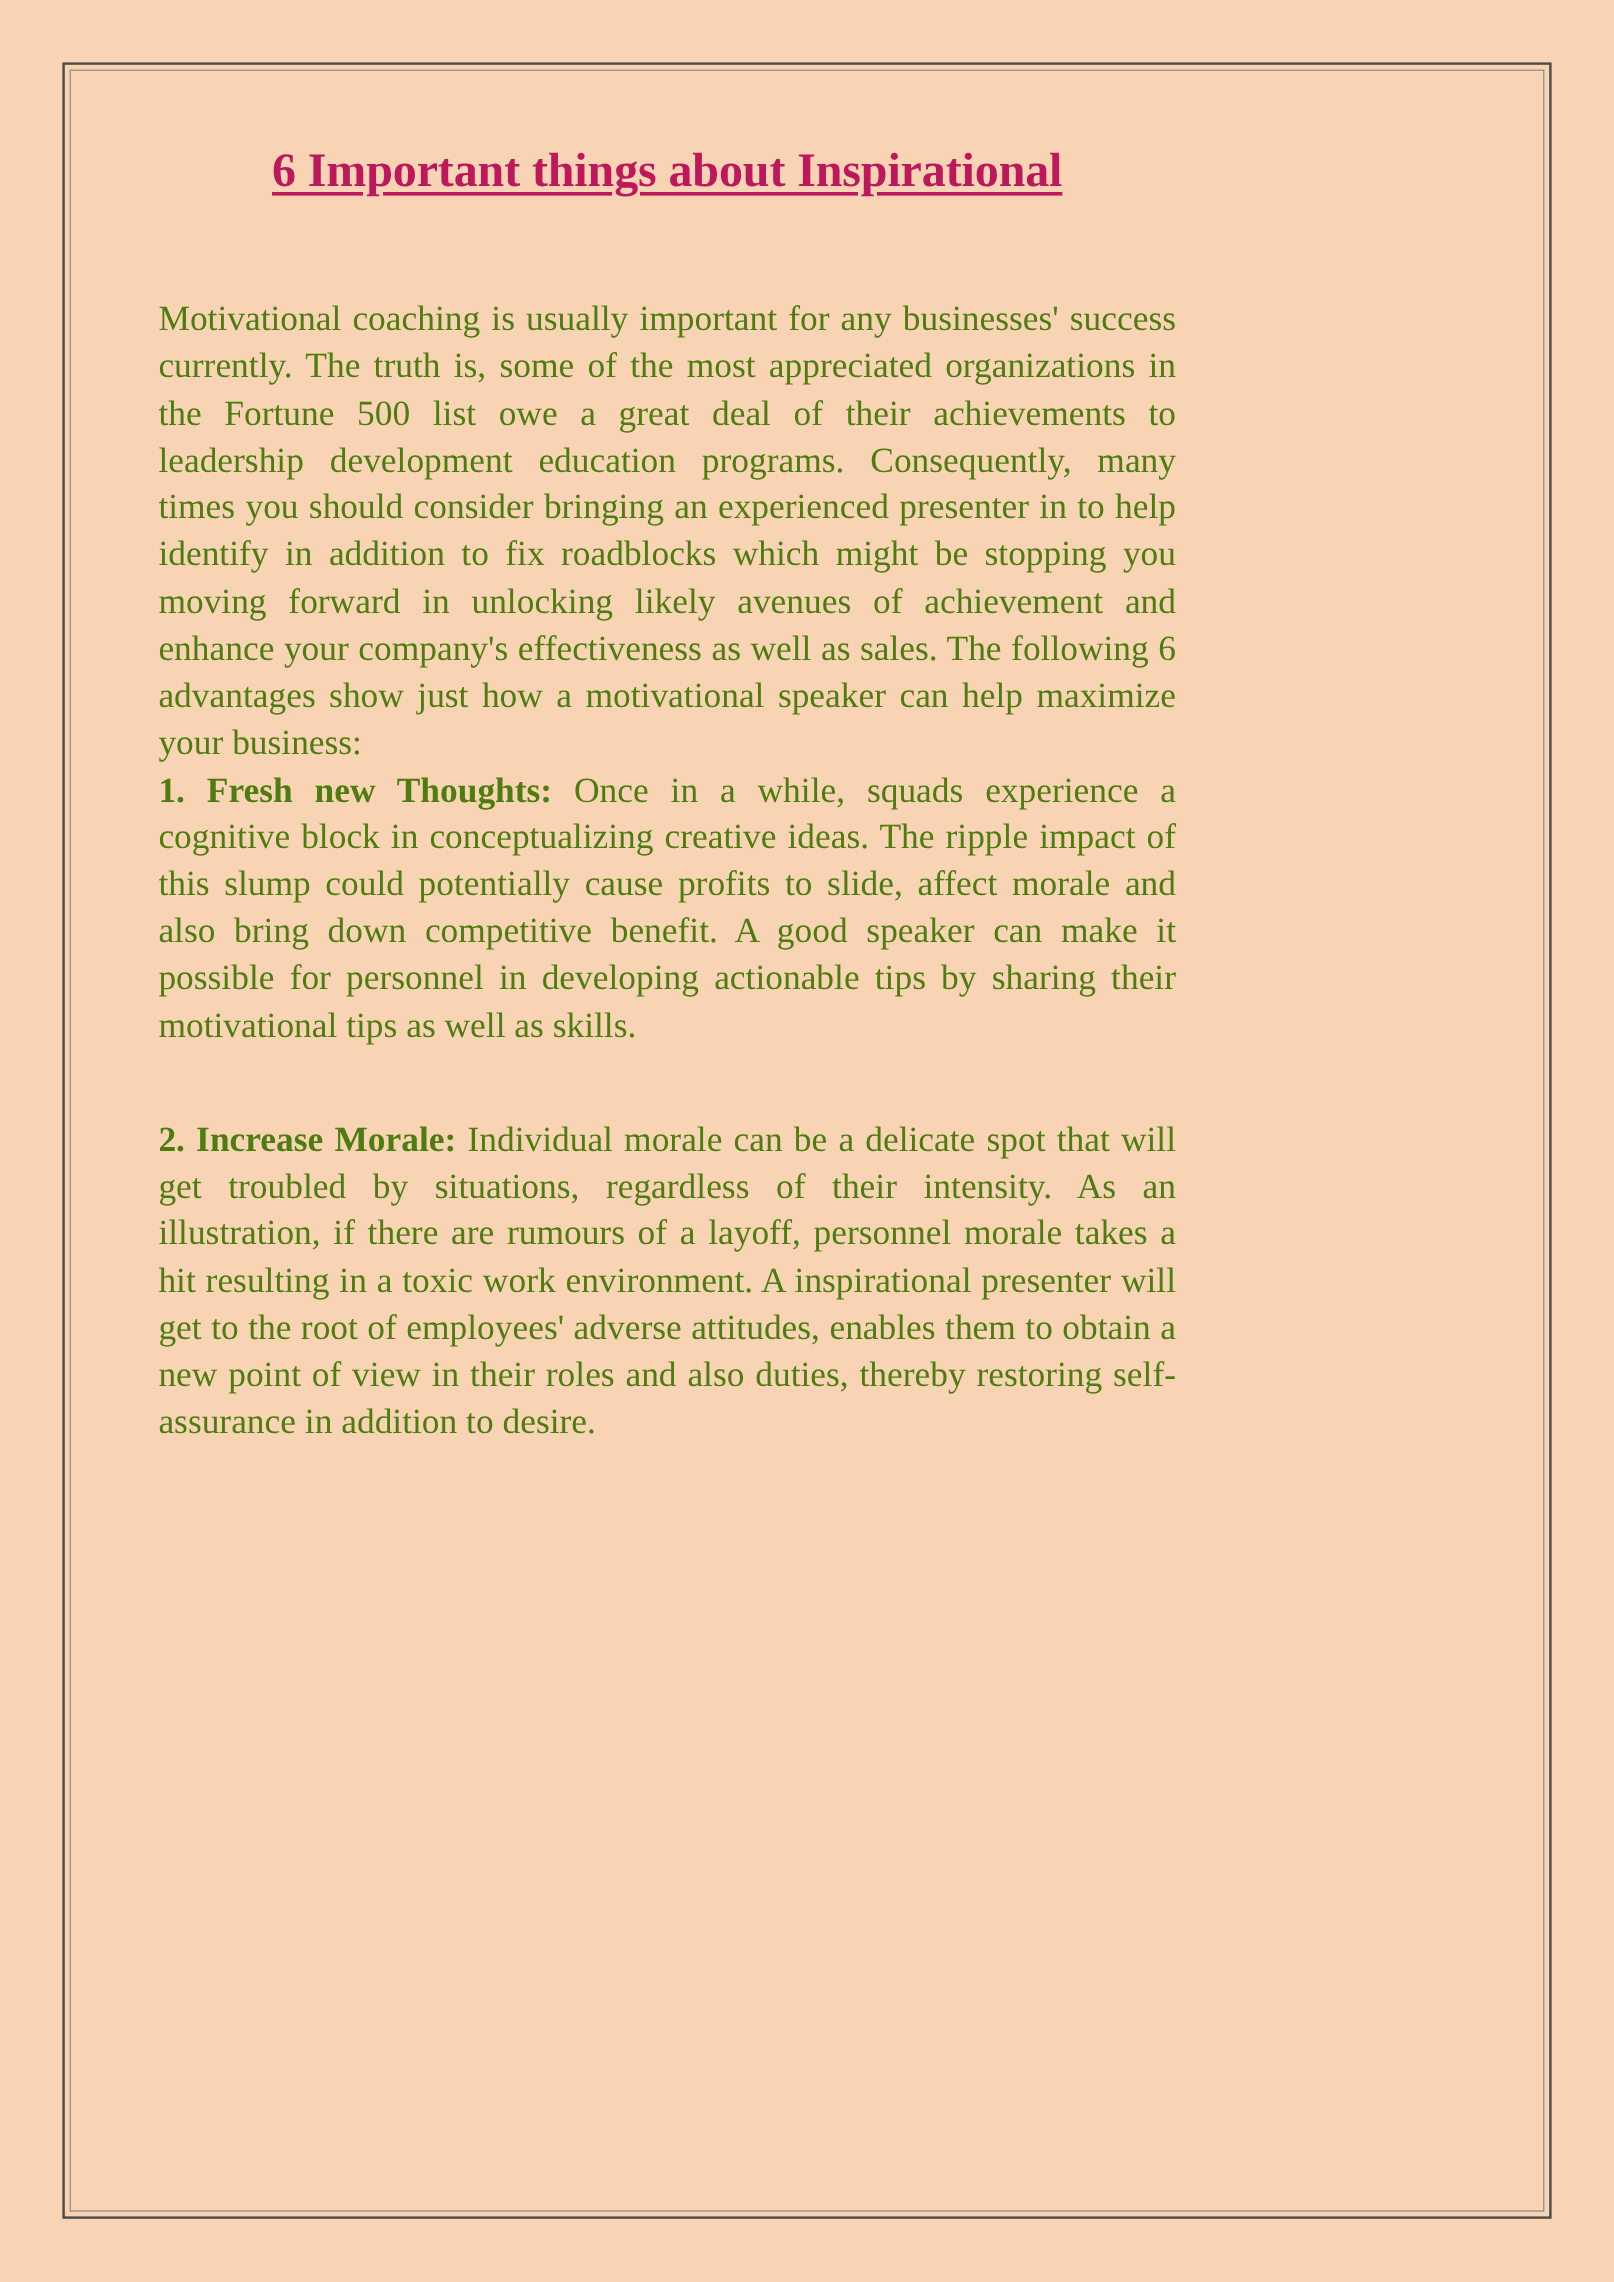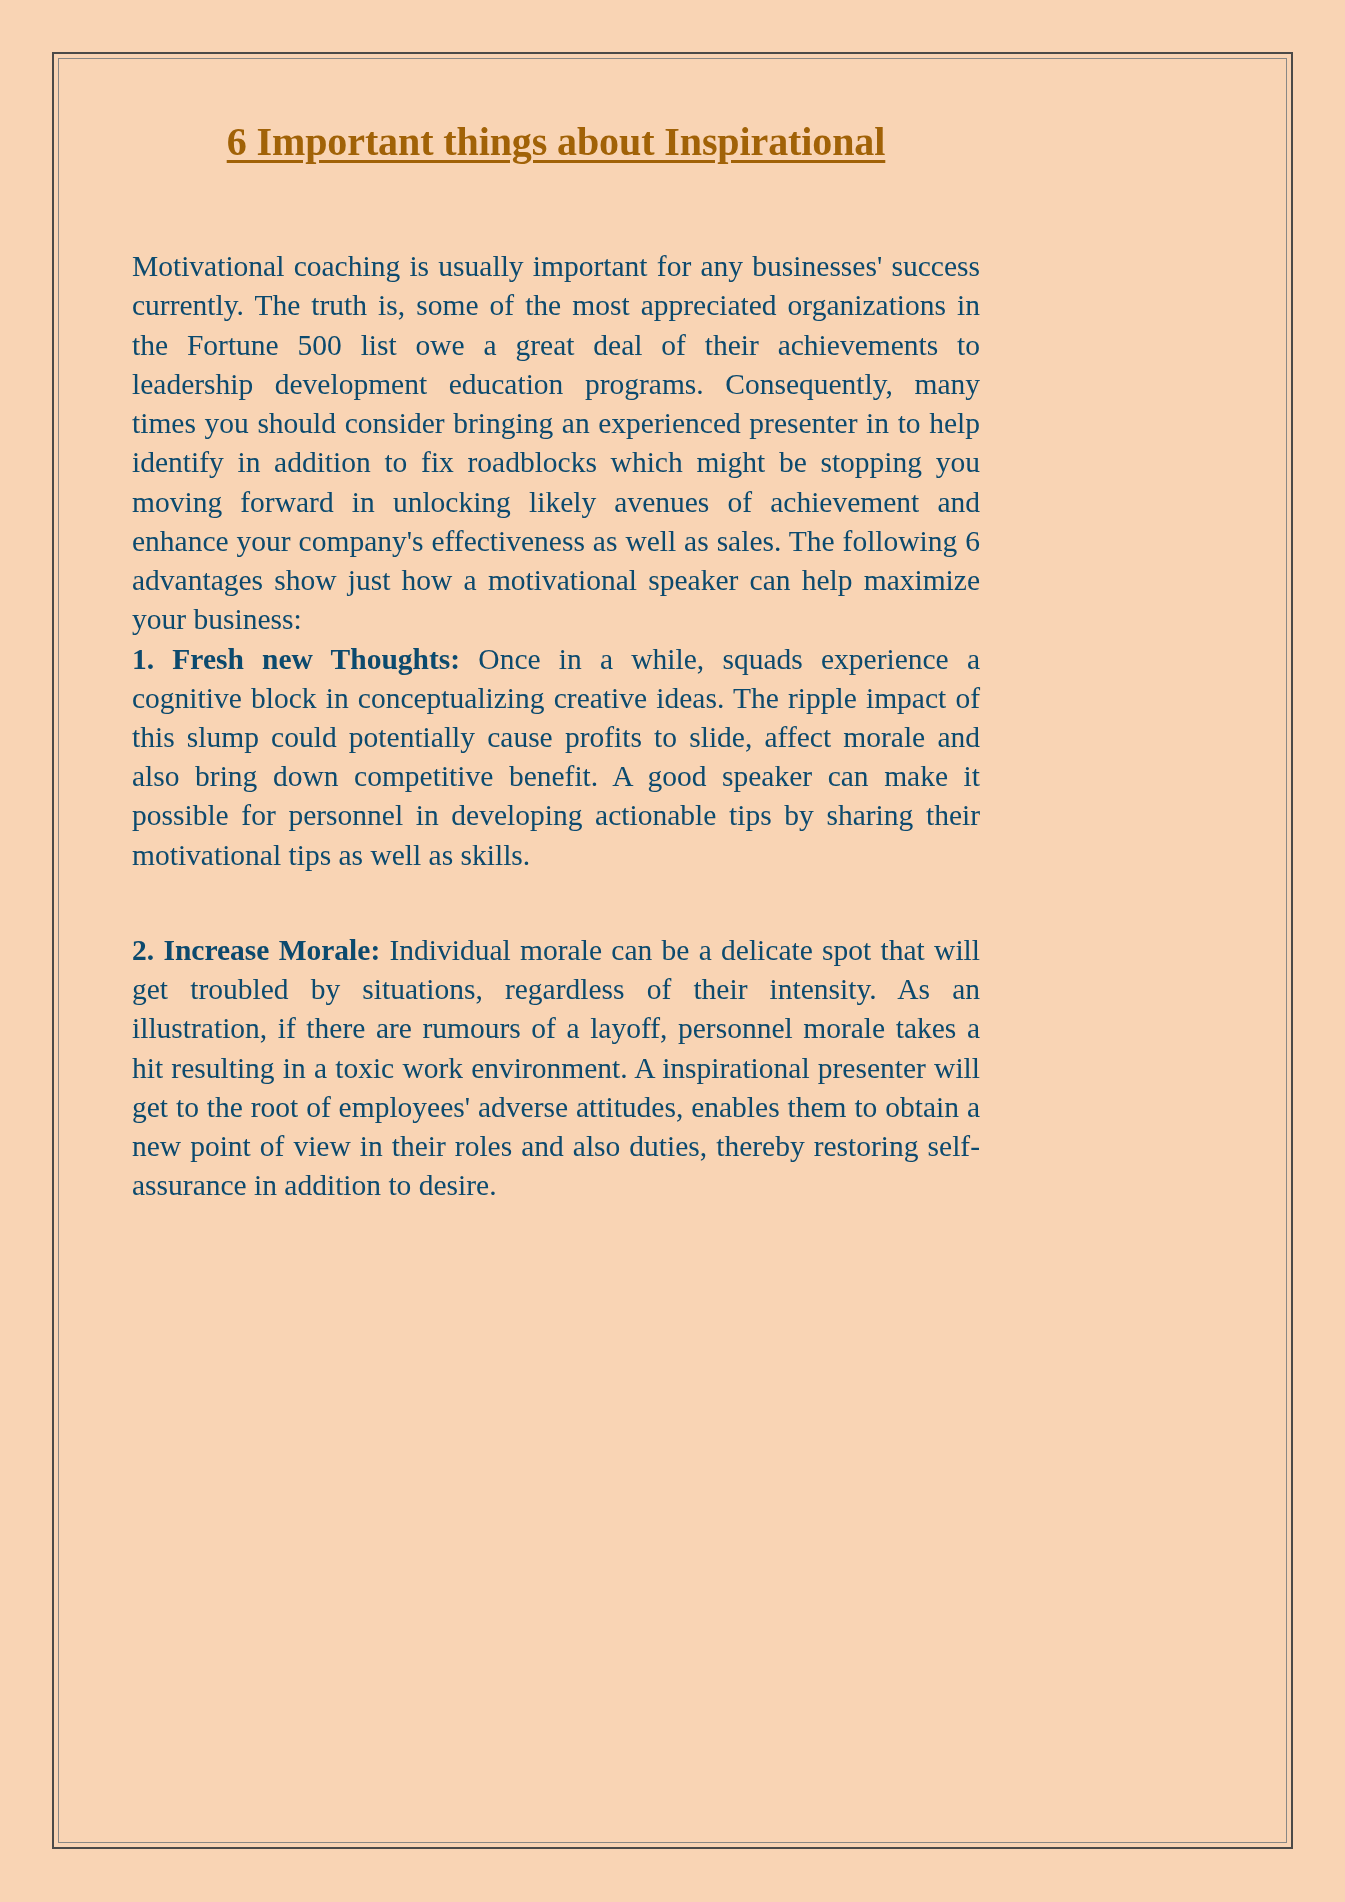--- a/index.html
+++ b/index.html
@@ -52,41 +52,41 @@
     width: 848px;
     box-sizing: border-box;
   }
 
   .doc-title {
     margin: 0 0 0 0;
     text-align: center;
     font-weight: bold;
     font-size: 40px;
     line-height: 1.48;
-    color: #a16207;
+    color: #be185d;
     letter-spacing: -0.1px;
   }
   .doc-title .tline {
     display: inline;
     text-decoration: underline;
     text-decoration-thickness: 3px;
     text-underline-offset: 5px;
   }
   .title-row {
     display: block;
     text-align: center;
   }
 
   .body-para {
     margin: 0;
     text-align: justify;
     text-justify: inter-word;
     font-size: 29.5px;
     line-height: 1.33;
-    color: #0c4a6e;
+    color: #4d7c0f;
   }
 
   .para-gap-1 { margin-top: 76px; }
   .para-gap-2 { }
   .para-gap-3 { margin-top: 56px; }
 
   .lead-bold {
     font-weight: bold;
   }
 </style>

